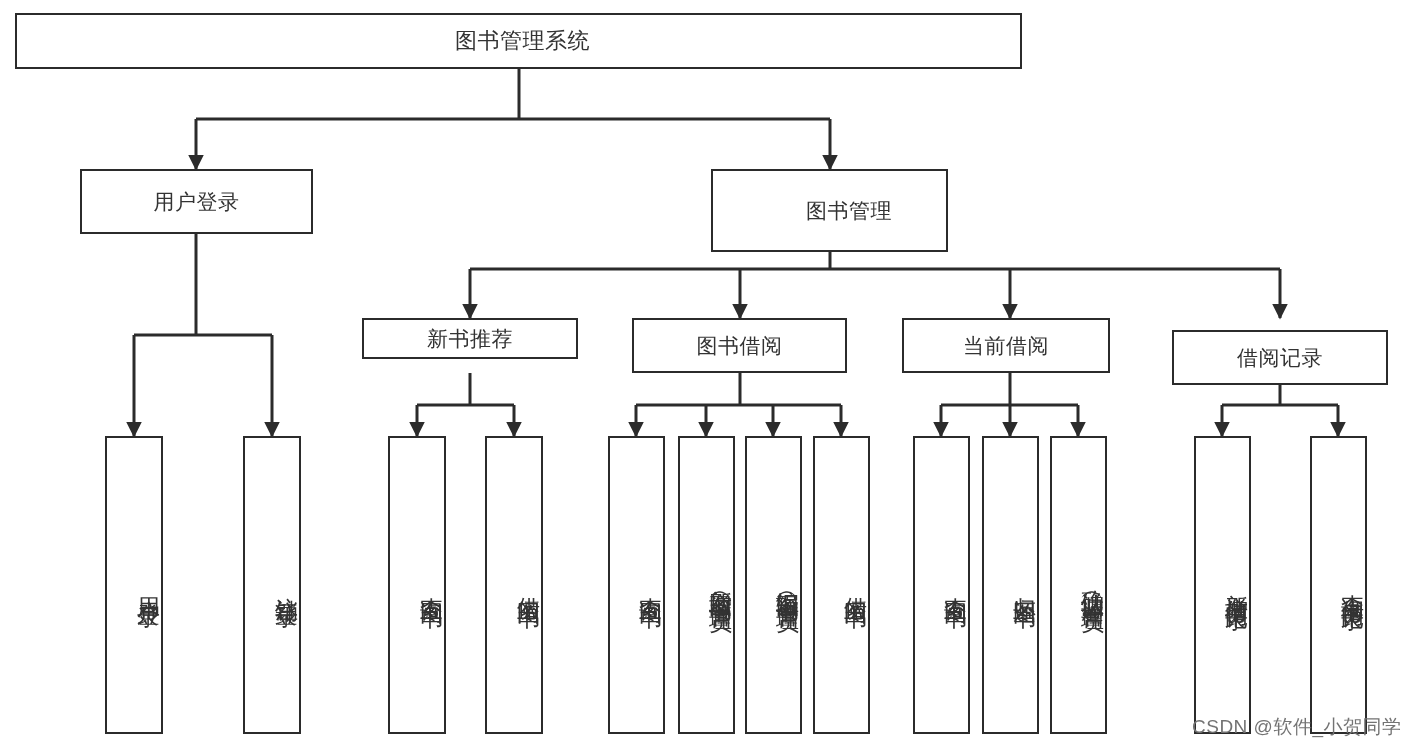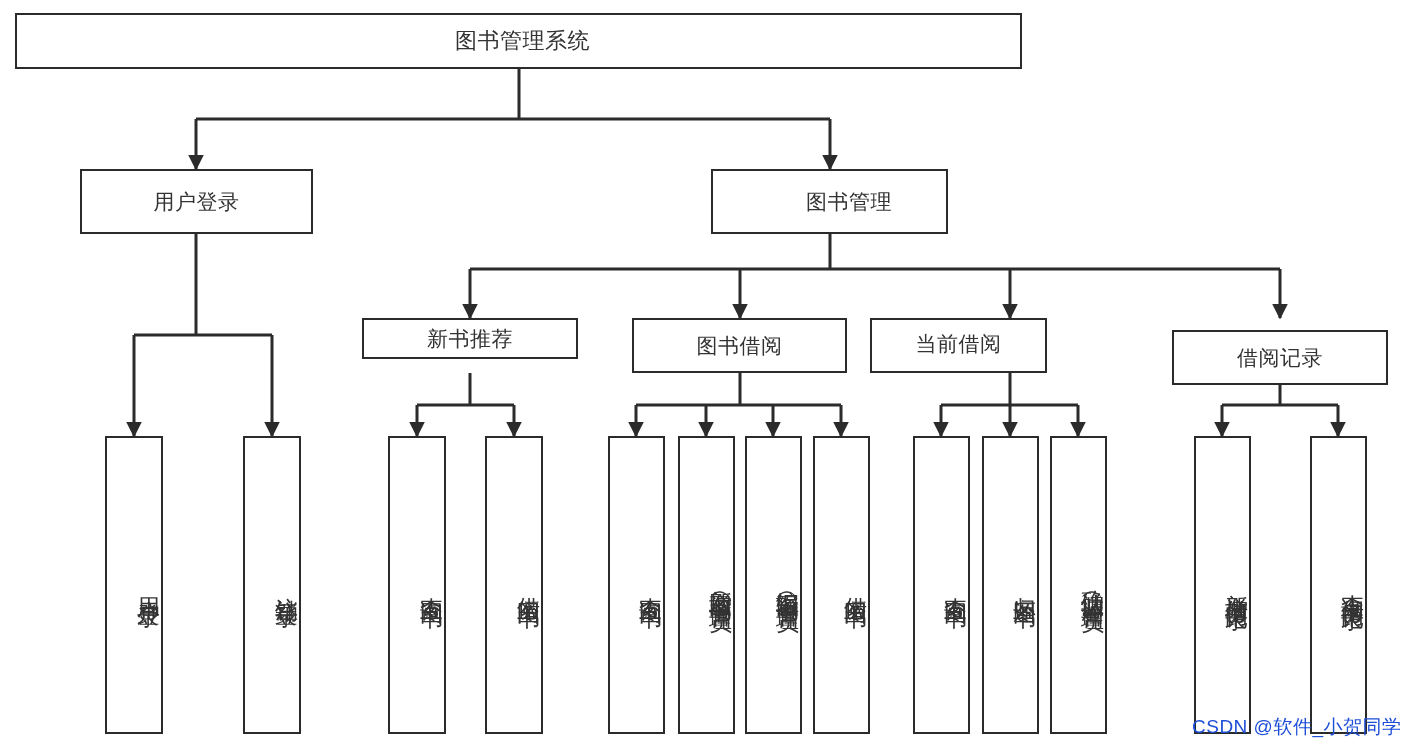--- a/index.html
+++ b/index.html
@@ -58,21 +58,21 @@
     justify-content: center;
   }
   .node-v .vlabel {
     display: block;
   }
   .watermark {
     position: absolute;
     left: 1192px;
     top: 714px;
     font-size: 19px;
-    color: #1d4ed8;
+    color: #737373;
     white-space: nowrap;
     letter-spacing: 0.5px;
     z-index: 5;
   }
 </style>
 </head>
 <body>
 
 <div id="diagram-root">
 
@@ -127,33 +127,33 @@
   </svg>
 
   <div class="node node-h node-root" style="left:15px; top:13px; width:1007px; height:56px;">
     <span>图书管理系统</span>
   </div>
 
   <div class="node node-h" style="left:80px; top:169px; width:233px; height:65px;">
     <span>用户登录</span>
   </div>
 
-  <div class="node node-h" style="left:711px; top:169px; width:237px; height:65px;padding-left:39px;">
+  <div class="node node-h" style="left:711px; top:169px; width:237px; height:83px;padding-left:39px;">
     <span>图书管理</span>
   </div>
 
   <div class="node node-h" style="left:362px; top:318px; width:216px; height:41px;">
     <span>新书推荐</span>
   </div>
 
   <div class="node node-h" style="left:632px; top:318px; width:215px; height:55px;">
     <span>图书借阅</span>
   </div>
 
-  <div class="node node-h" style="left:870px; top:318px; width:177px; height:55px;font-family:Liberation Mono, monospace;">
+  <div class="node node-h" style="left:902px; top:318px; width:208px; height:55px;">
     <span>当前借阅</span>
   </div>
 
   <div class="node node-h" style="left:1172px; top:318px; width:216px; height:55px;margin-top:12px;">
     <span>借阅记录</span>
   </div>
 
   <div class="node node-v" style="left:105px; top:436px; width:58px; height:298px;">
     <span class="vlabel">用户登录</span>
   </div>

